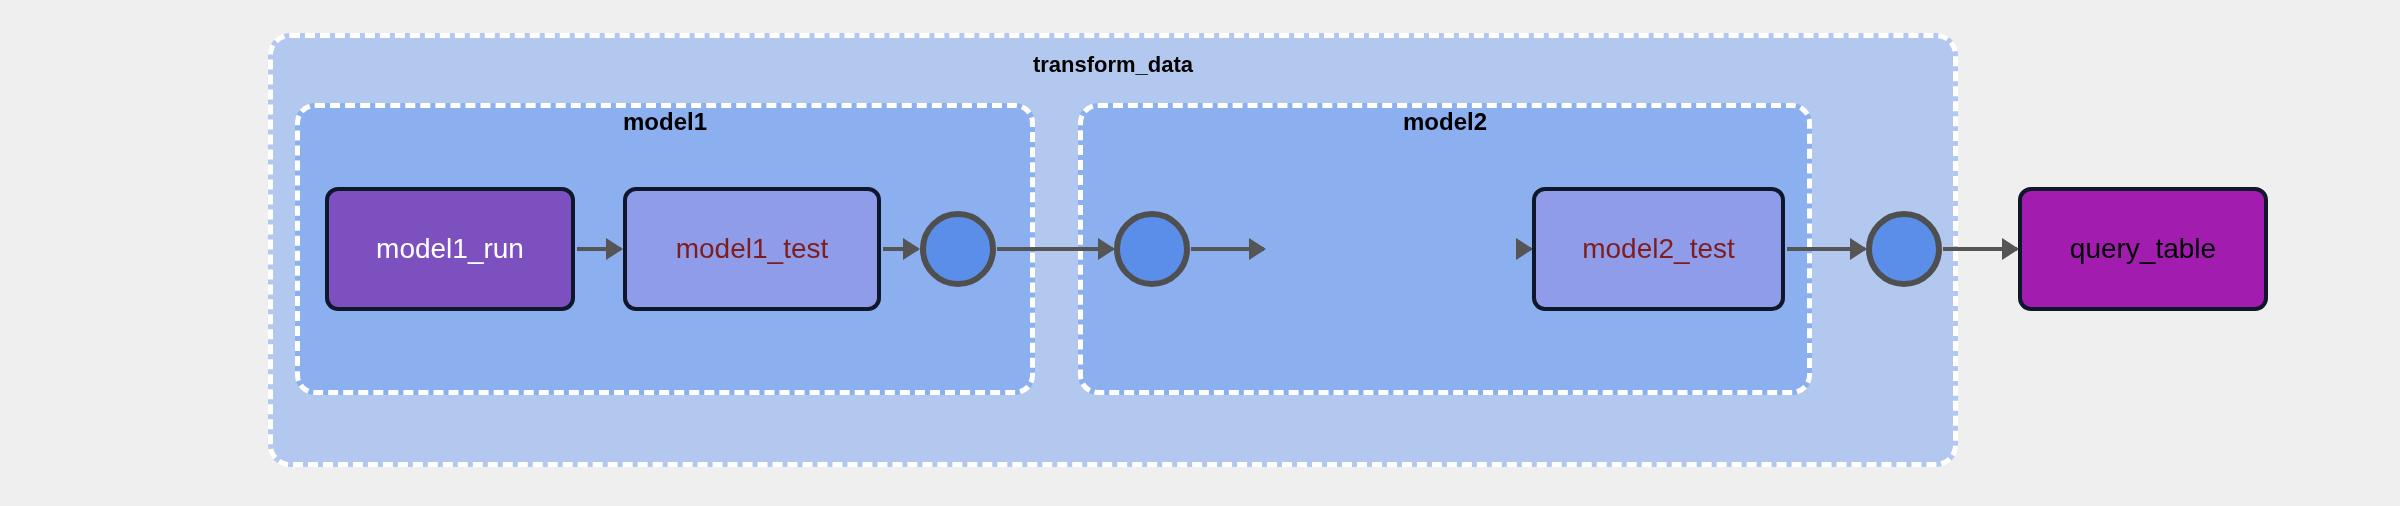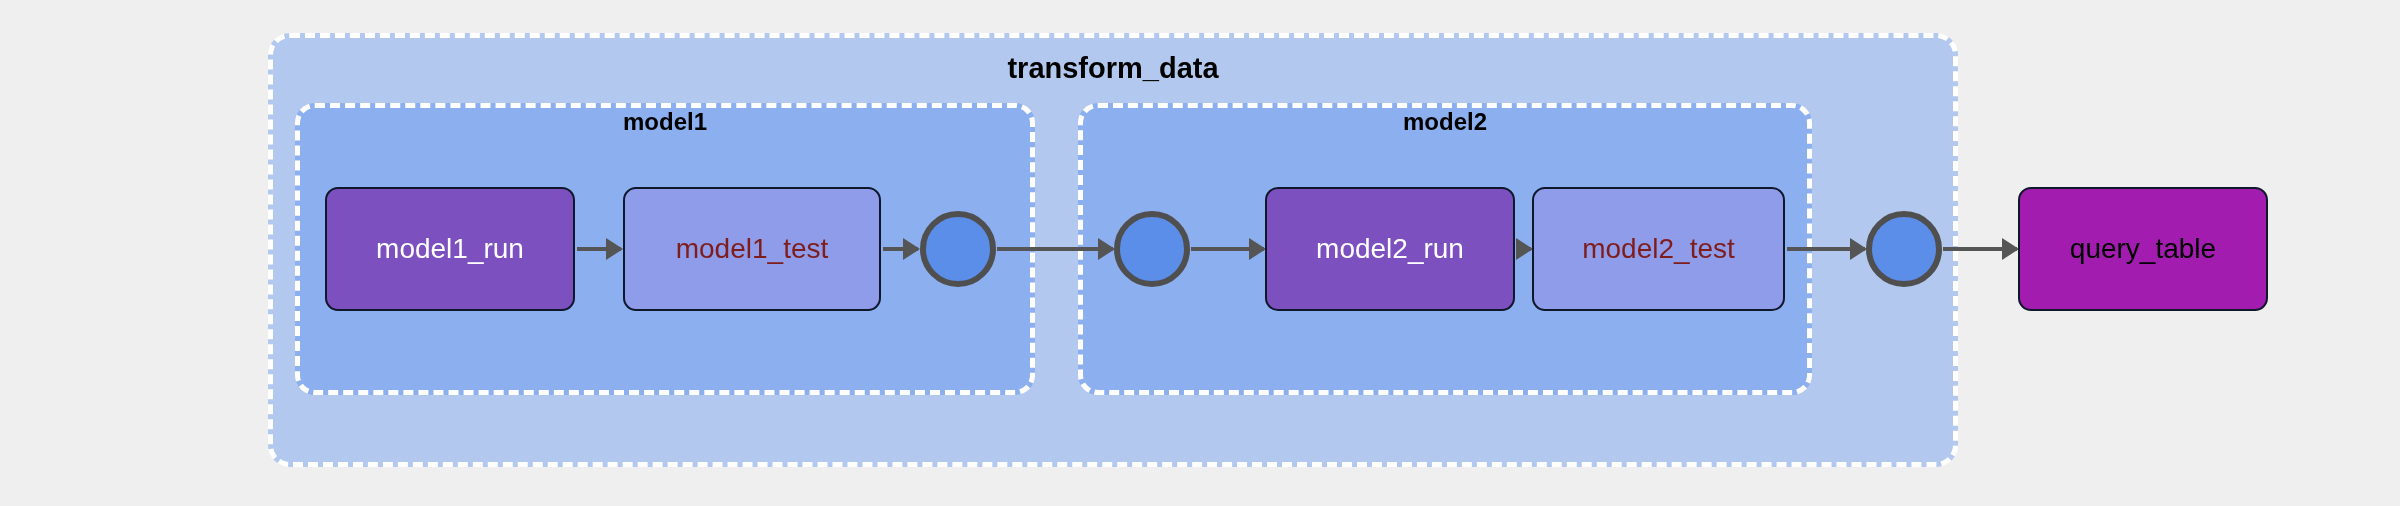--- a/index.html
+++ b/index.html
@@ -40,28 +40,28 @@
   .cluster-model2 { left: 1078px; width: 734px; }
 
   .cluster-title {
     position: absolute;
     left: 0; right: 0;
     text-align: center;
     font-weight: bold;
     color: #000000;
     white-space: nowrap;
   }
-  .cluster-outer > .cluster-title { top: 14px;  font-size: 29px; }
+  .cluster-outer > .cluster-title { top: 14px;  font-size: 22px; }
   .cluster-inner > .cluster-title { top: 0;  font-size: 24px; }
 
   
   .node {
     position: absolute;
     box-sizing: border-box;
-    border: 2px solid #0f172a;
+    border: 4px solid #0f172a;
     border-radius: 13px;
     display: flex;
     align-items: center;
     justify-content: center;
     font-size: 28px;
     white-space: nowrap;
     top: 187px;
     height: 124px;
   }
   .node-run   { background: #7d50c0; color: #ffffff; }
@@ -138,21 +138,20 @@
   <div class="edge e-6"></div>
   <div class="edge e-7"></div>
 
   <div class="node node-run n-model1-run">model1_run</div>
 
   <div class="node node-test n-model1-test">model1_test</div>
 
   <div class="circle c-1"></div>
   <div class="circle c-2"></div>
 
-  <div class="node node-run n-model2-run">model2_run</div>
 
   <div class="node node-test n-model2-test">model2_test</div>
 
   <div class="circle c-3"></div>
 
   <div class="node node-plain n-query-table">query_table</div>
 
 </div>
 
 </body></html>

